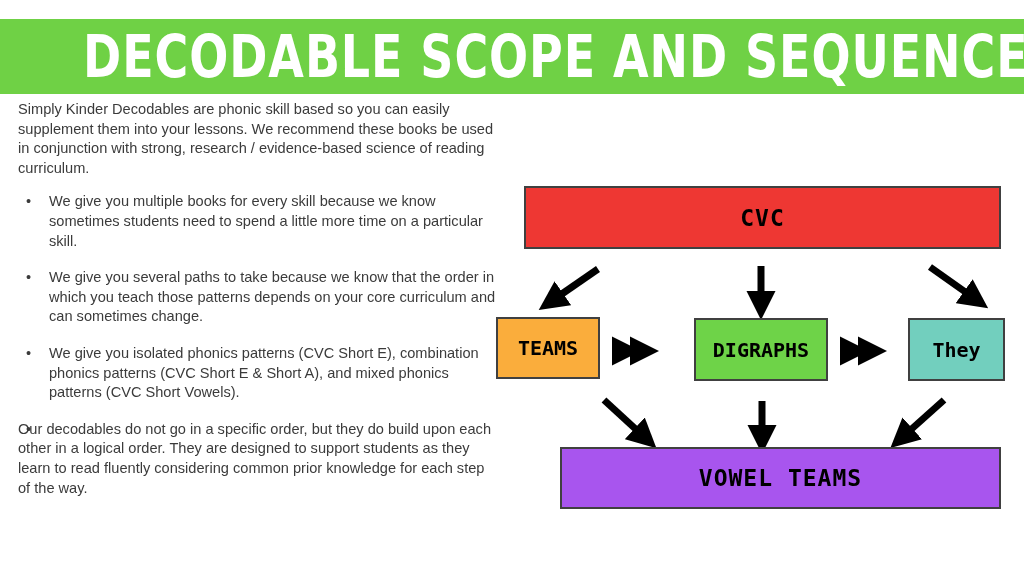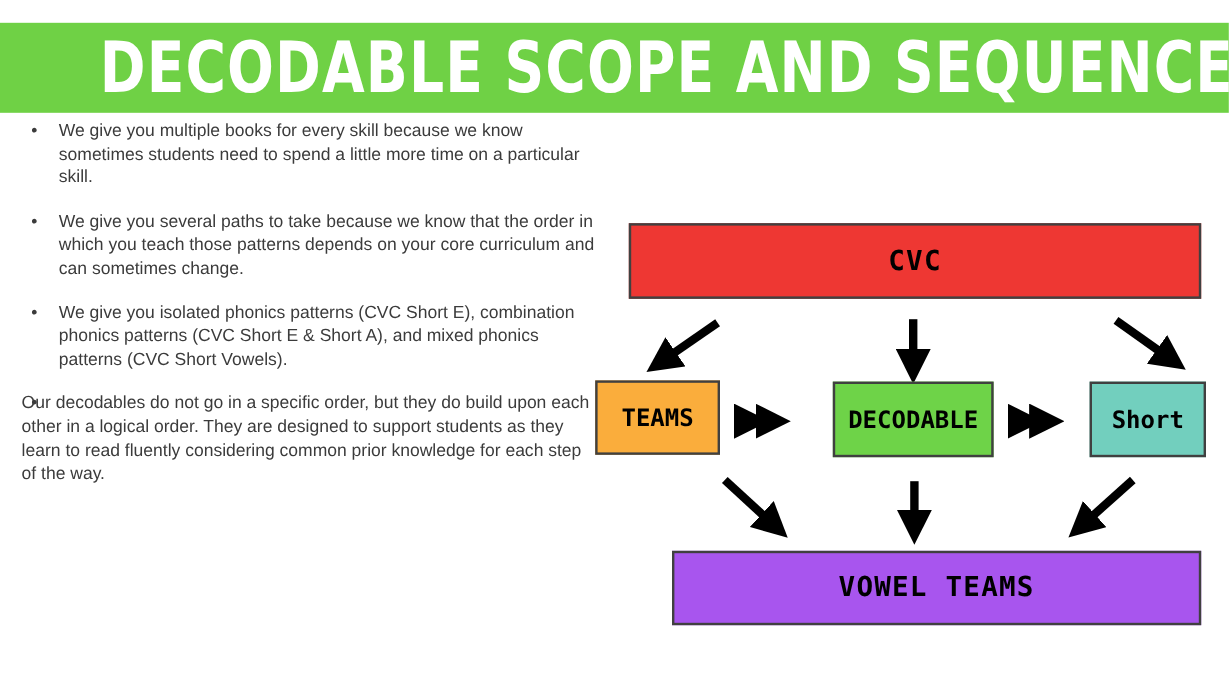--- a/index.html
+++ b/index.html
@@ -118,21 +118,21 @@
     left: 694px; top: 307px; width: 134px; height: 63px;
     background: #6ED348;
     font-size: 20px;
   }
   #node-cvce {
     left: 908px; top: 307px; width: 97px; height: 63px;
     background: #72CFBE;
     font-size: 20px;
   }
   #node-vowelteams {
-    left: 560px; top: 448px; width: 441px; height: 62px;
+    left: 560px; top: 436px; width: 441px; height: 62px;
     background: #A855EE;
     font-size: 23px;
     letter-spacing: 1px;
   }
   #arrow-layer {
     position: absolute;
     left: 0; top: 0;
     width: 1024px;
     height: 576px;
   }
@@ -141,20 +141,21 @@
 <body>
 
 <div id="slide">
 
   <div id="title-banner">
     <div id="title-text">DECODABLE SCOPE AND SEQUENCE</div>
   </div>
 
   <div id="left-col">
 
+    <p class="para">Simply Kinder Decodables are phonic skill based so you can easily supplement them into your lessons.  We recommend these books be used in conjunction with strong, research / evidence-based science of reading curriculum.</p>
 
     <ul class="bullet-list">
       <li class="bullet-item">
         <span class="bullet-dot">•</span>
         <span>We give you multiple books for every skill because we know sometimes students need to spend a little more time on a particular skill.</span>
       </li>
       <li class="bullet-item">
         <span class="bullet-dot">•</span>
         <span>We give you several paths to take because we know that the order in which you teach those patterns depends on your core curriculum and can sometimes change.</span>
       </li>
@@ -214,25 +215,25 @@
 
     <div class="node" id="node-cvc">
       <span>CVC</span>
     </div>
 
     <div class="node" id="node-blends">
       <span>TEAMS</span>
     </div>
 
     <div class="node" id="node-digraphs">
-      <span>DECODABLE</span>
+      <span>DIGRAPHS</span>
     </div>
 
     <div class="node" id="node-cvce">
-      <span>Short</span>
+      <span>They</span>
     </div>
 
     <div class="node" id="node-vowelteams">
       <span>VOWEL TEAMS</span>
     </div>
 
   </div>
 
 </div>
 

